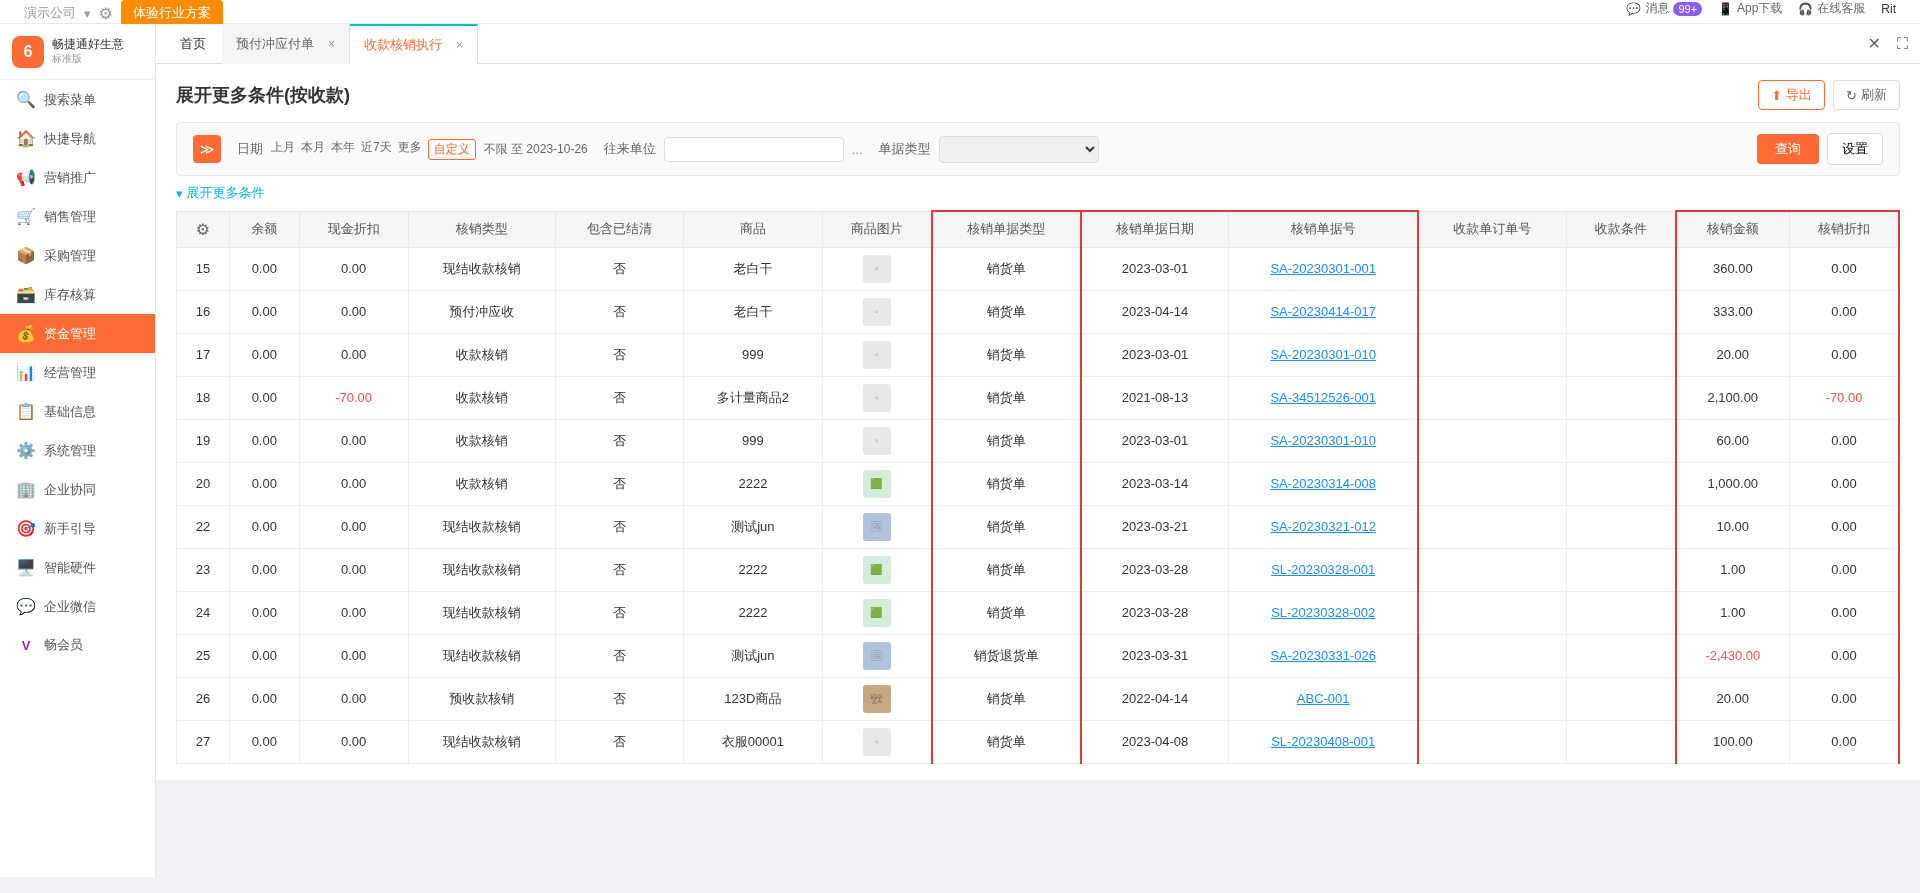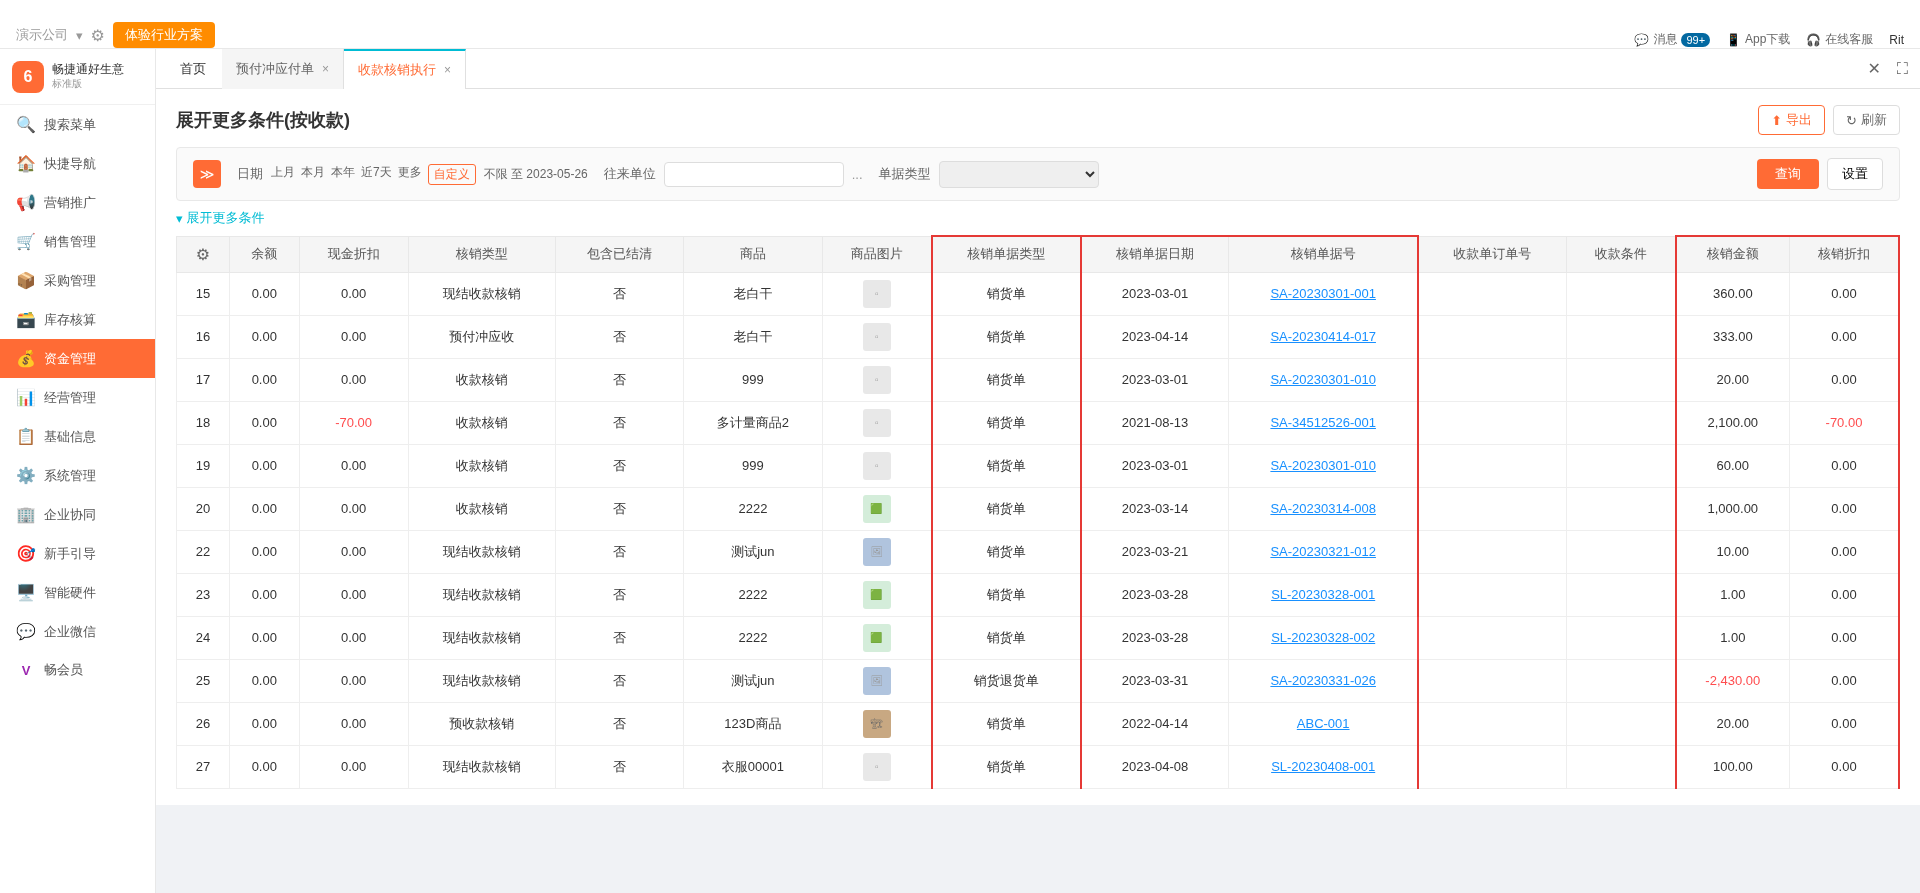--- a/index.html
+++ b/index.html
@@ -1,41 +1,41 @@
 <!DOCTYPE html>
 <html><head>
   <meta charset="utf-8">
   <style>
     * { box-sizing: border-box; margin: 0; padding: 0; }
     body { font-family: 'Microsoft YaHei', Arial, sans-serif; font-size: 13px; background: #f0f2f5; color: #333; overflow: hidden; }
 
     
     .top-bar {
-      height: 49px;
+      height: 24px;
       background: #fff;
       display: flex;
-      align-items: flex-end;
-      padding: 0 16px;
+      align-items: flex-start;
+      padding: 0 24px;
       border-bottom: 1px solid #e8e8e8;
       justify-content: space-between;
     }
     .top-bar-left { display: flex; align-items: center; gap: 8px; }
     .top-bar-right { display: flex; align-items: center; gap: 16px; font-size: 12px; color: #666; }
     .industry-btn {
       background: #ff8c00;
       color: #fff;
       border: none;
       border-radius: 4px;
       padding: 4px 12px;
       cursor: pointer;
       font-size: 13px;
     }
     .top-bar-company { color: #999; font-size: 13px; }
     .badge-99 {
-      background: #0369a1;
+      background: #8b5cf6;
       color: #fff;
       border-radius: 10px;
       padding: 1px 5px;
       font-size: 11px;
     }
 
     
     .layout { display: flex; height: calc(893px - 40px); }
 
     
@@ -97,21 +97,21 @@
       align-items: center;
       color: #333;
       font-size: 13px;
       cursor: pointer;
     }
     .tab {
       height: 40px;
       display: flex;
       align-items: center;
       padding: 0 14px;
-      gap: 8px;
+      gap: 14px;
       font-size: 13px;
       cursor: pointer;
       color: #666;
       border-right: 1px solid #e0e0e0;
       background: #f5f5f5;
     }
     .tab.active {
       background: #fff;
       color: #ff6b35;
       border-top: 2px solid #00bcd4;
@@ -424,21 +424,21 @@
             <span class="filter-label">日期</span>
             <div class="filter-date-links">
               <span class="filter-date-link">上月</span>
               <span class="filter-date-link">本月</span>
               <span class="filter-date-link">本年</span>
               <span class="filter-date-link">近7天</span>
               <span class="filter-date-link">更多</span>
               <span class="filter-custom">自定义</span>
             </div>
             <div style="display:flex;flex-direction:column;gap:2px;">
-              <span class="filter-date-range">不限 至 2023-05-26</span>
+              <span class="filter-date-range">不限 至 2023-10-26</span>
             </div>
           </div>
           <div class="filter-group">
             <span class="filter-label">往来单位</span>
             <input class="filter-input-box" type="text" style="">
             <span class="dots">...</span>
           </div>
           <div class="filter-group">
             <span class="filter-label">单据类型</span>
             <select class="filter-select">

